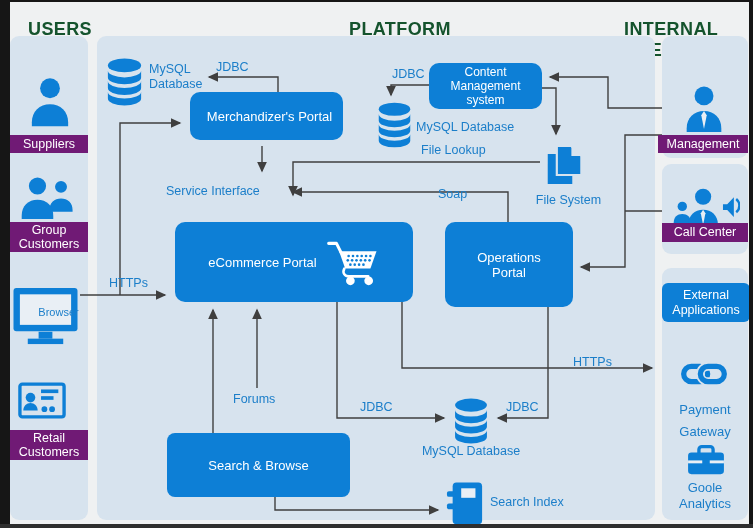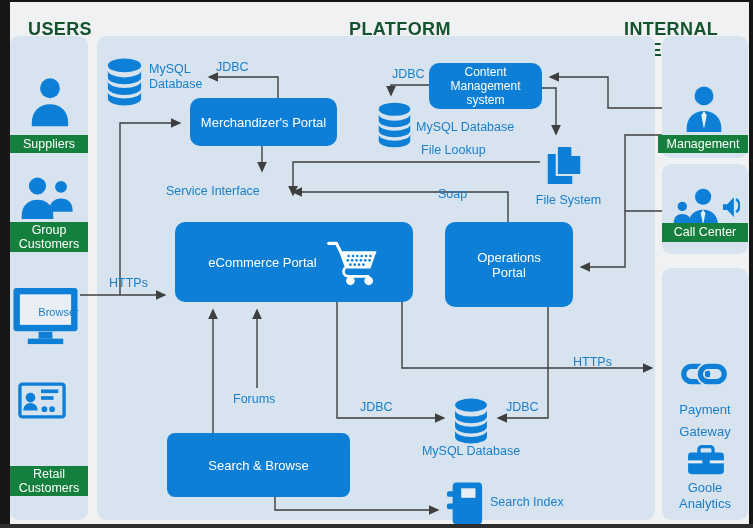--- a/index.html
+++ b/index.html
@@ -3,21 +3,21 @@
 <meta charset="utf-8">
 <style>
   html,body{margin:0;padding:0;font-family:"Liberation Sans",sans-serif;}
   #stage{position:relative;width:753px;height:528px;background:#eff1f2;overflow:hidden;}
   .abs{position:absolute;}
   .edge{position:absolute;background:#161616;}
   .panel{position:absolute;background:#d7e3ee;border-radius:9px;}
   .box{position:absolute;background:#0d7fd6;border-radius:10px;color:#fff;
        display:flex;align-items:center;justify-content:center;text-align:center;
        font-size:13px;line-height:15px;white-space:pre-line;}
-  .bar{position:absolute;background:#15803d;color:#fff;display:flex;align-items:center;
+  .bar{position:absolute;background:#701a75;color:#fff;display:flex;align-items:center;
        justify-content:center;text-align:center;font-size:12.5px;line-height:14.5px;white-space:pre-line;}
   .lbl{position:absolute;color:#1b7ec9;font-size:12.5px;line-height:15px;white-space:pre-line;}
   .lbl.center{text-align:center;}
   .hdr{position:absolute;top:19px;font-weight:bold;font-size:18px;color:#14532d;letter-spacing:.4px;}
   svg{display:block;}
   .icon{position:absolute;}
 </style>
 </head>
 <body>
 
@@ -93,36 +93,36 @@
     <rect x="2" y="2" width="46" height="34" rx="2.5" fill="none" stroke="#0d7fd6" stroke-width="3.5"></rect>
     <g fill="#0d7fd6">
       <rect x="24" y="7.5" width="18" height="3.8"></rect>
         <rect x="24" y="14.5" width="13" height="3.8"></rect>
       <circle cx="13" cy="16" r="5"></circle>
         <path d="M5.5 29.5 c0-5 3.5-8 7.5-8 s7.5 3 7.5 8 z"></path>
       <circle cx="27.5" cy="28" r="3"></circle>
         <circle cx="35.5" cy="28" r="3"></circle>
     </g>
   </svg>
-  <div class="bar" style="left:10px;top:430px;width:78px;height:30px;margin-top:36px;">Retail
+  <div class="bar" style="left:10px;top:430px;width:78px;height:30px;">Retail
 Customers</div>
 
   <svg class="icon" style="left:106px;top:58px;" width="37" height="48" viewBox="0 0 40 52">
     <g fill="#0d7fd6">
       <ellipse cx="20" cy="8" rx="18" ry="7.5"></ellipse>
       <path d="M2 13.5 a18 7.5 0 0 0 36 0 v7.5 a18 7.5 0 0 1 -36 0 z"></path>
       <path d="M2 25 a18 7.5 0 0 0 36 0 v7.5 a18 7.5 0 0 1 -36 0 z"></path>
       <path d="M2 36.5 a18 7.5 0 0 0 36 0 v7.5 a18 7.5 0 0 1 -36 0 z"></path>
     </g>
   </svg>
   <div class="lbl" style="left:149px;top:62px;">MySQL
 Database</div>
   <div class="lbl" style="left:216px;top:60px;">JDBC</div>
 
-  <div class="box" style="left:190px;top:98px;width:147px;height:48px;">Merchandizer's Portal</div>
+  <div class="box" style="left:190px;top:92px;width:147px;height:48px;padding-left:6px;">Merchandizer's Portal</div>
 
   <div class="box" style="left:429px;top:63px;width:113px;height:46px;font-size:12px;line-height:14px;">Content
 Management
 system</div>
   <div class="lbl" style="left:392px;top:67px;">JDBC</div>
 
   <svg class="icon" style="left:377px;top:102px;" width="35" height="46" viewBox="0 0 40 52">
     <g fill="#0d7fd6">
       <ellipse cx="20" cy="8" rx="18" ry="7.5"></ellipse>
       <path d="M2 13.5 a18 7.5 0 0 0 36 0 v7.5 a18 7.5 0 0 1 -36 0 z"></path>
@@ -220,20 +220,22 @@
     <g transform="translate(16,2) scale(0.95)" fill="#0d7fd6">
       <circle cx="20" cy="9.5" r="9"></circle>
         <path d="M3.5 44 v-3.5 c0-10 7-16.5 16.5-16.5 s16.5 6.5 16.5 16.5 V44 z"></path>
       <path d="M20 24 l2.6 4 -2.6 13 -2.6 -13 z" fill="#e8eef5"></path>
     </g>
     <path d="M56 19 h4.5 l7 -7.5 v21 l-7 -7.5 H56 z" fill="#0d7fd6"></path>
     <path d="M70 13.5 a9 9 0 0 1 0 14" stroke="#0d7fd6" stroke-width="2.6" fill="none"></path>
   </svg>
   <div class="bar" style="left:662px;top:223px;width:86px;height:19px;">Call Center</div>
 
+  <div class="box" style="left:662px;top:283px;width:88px;height:39px;border-radius:6px;font-size:12.5px;line-height:15px;">External
+Applications</div>
 
   <svg class="icon" style="left:681px;top:363px;" width="46" height="22" viewBox="0 0 48 22">
     <rect x="2.8" y="3" width="25" height="16" rx="8" fill="none" stroke="#0d7fd6" stroke-width="5.5"></rect>
     <rect x="20.2" y="3" width="25" height="16" rx="8" fill="none" stroke="#d7e3ee" stroke-width="9"></rect>
     <rect x="20.2" y="3" width="25" height="16" rx="8" fill="none" stroke="#0d7fd6" stroke-width="5.5"></rect>
   </svg>
   <div class="lbl center" style="left:667px;top:399px;width:76px;font-size:13px;line-height:22px;">Payment
 Gateway</div>
 
   <svg class="icon" style="left:684px;top:445px;" width="44" height="30" viewBox="0 0 46 36">

